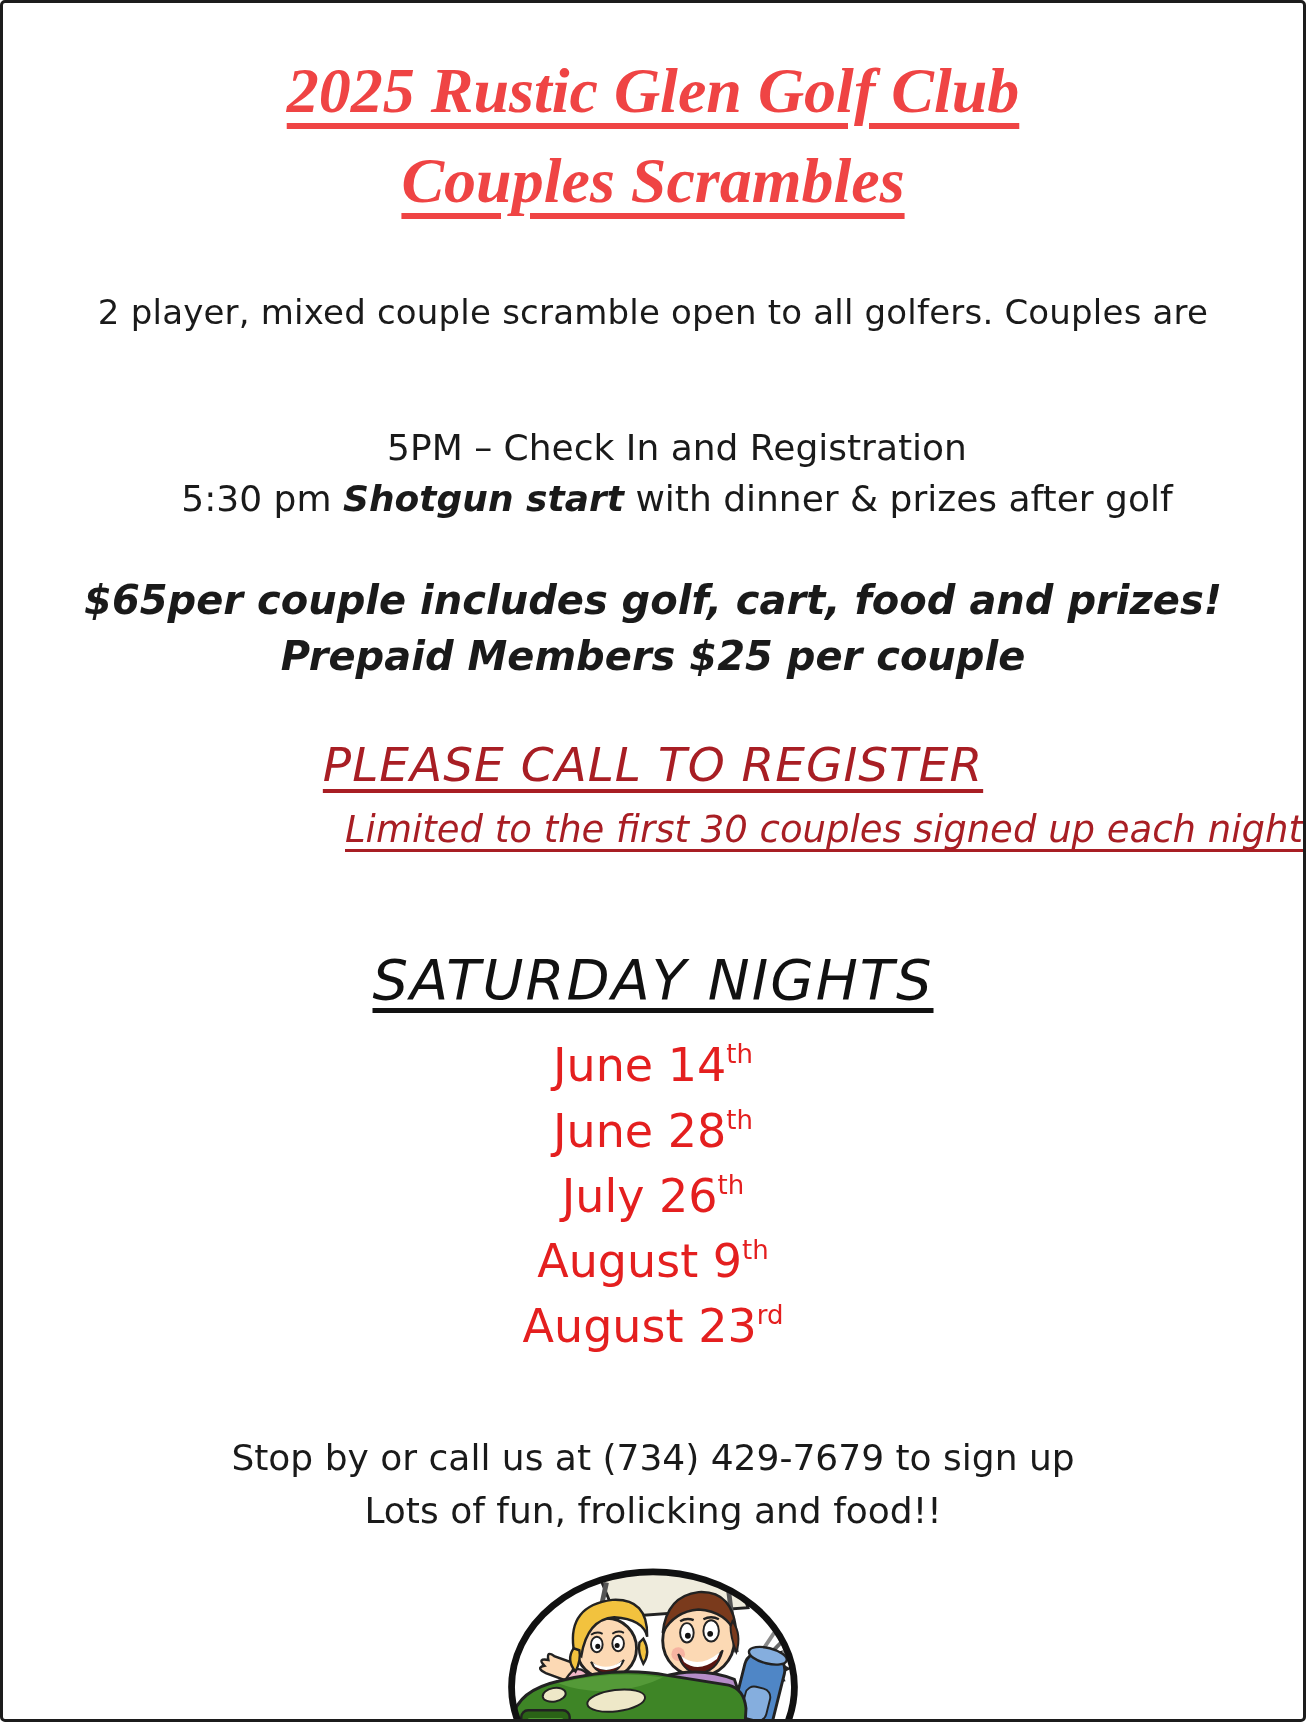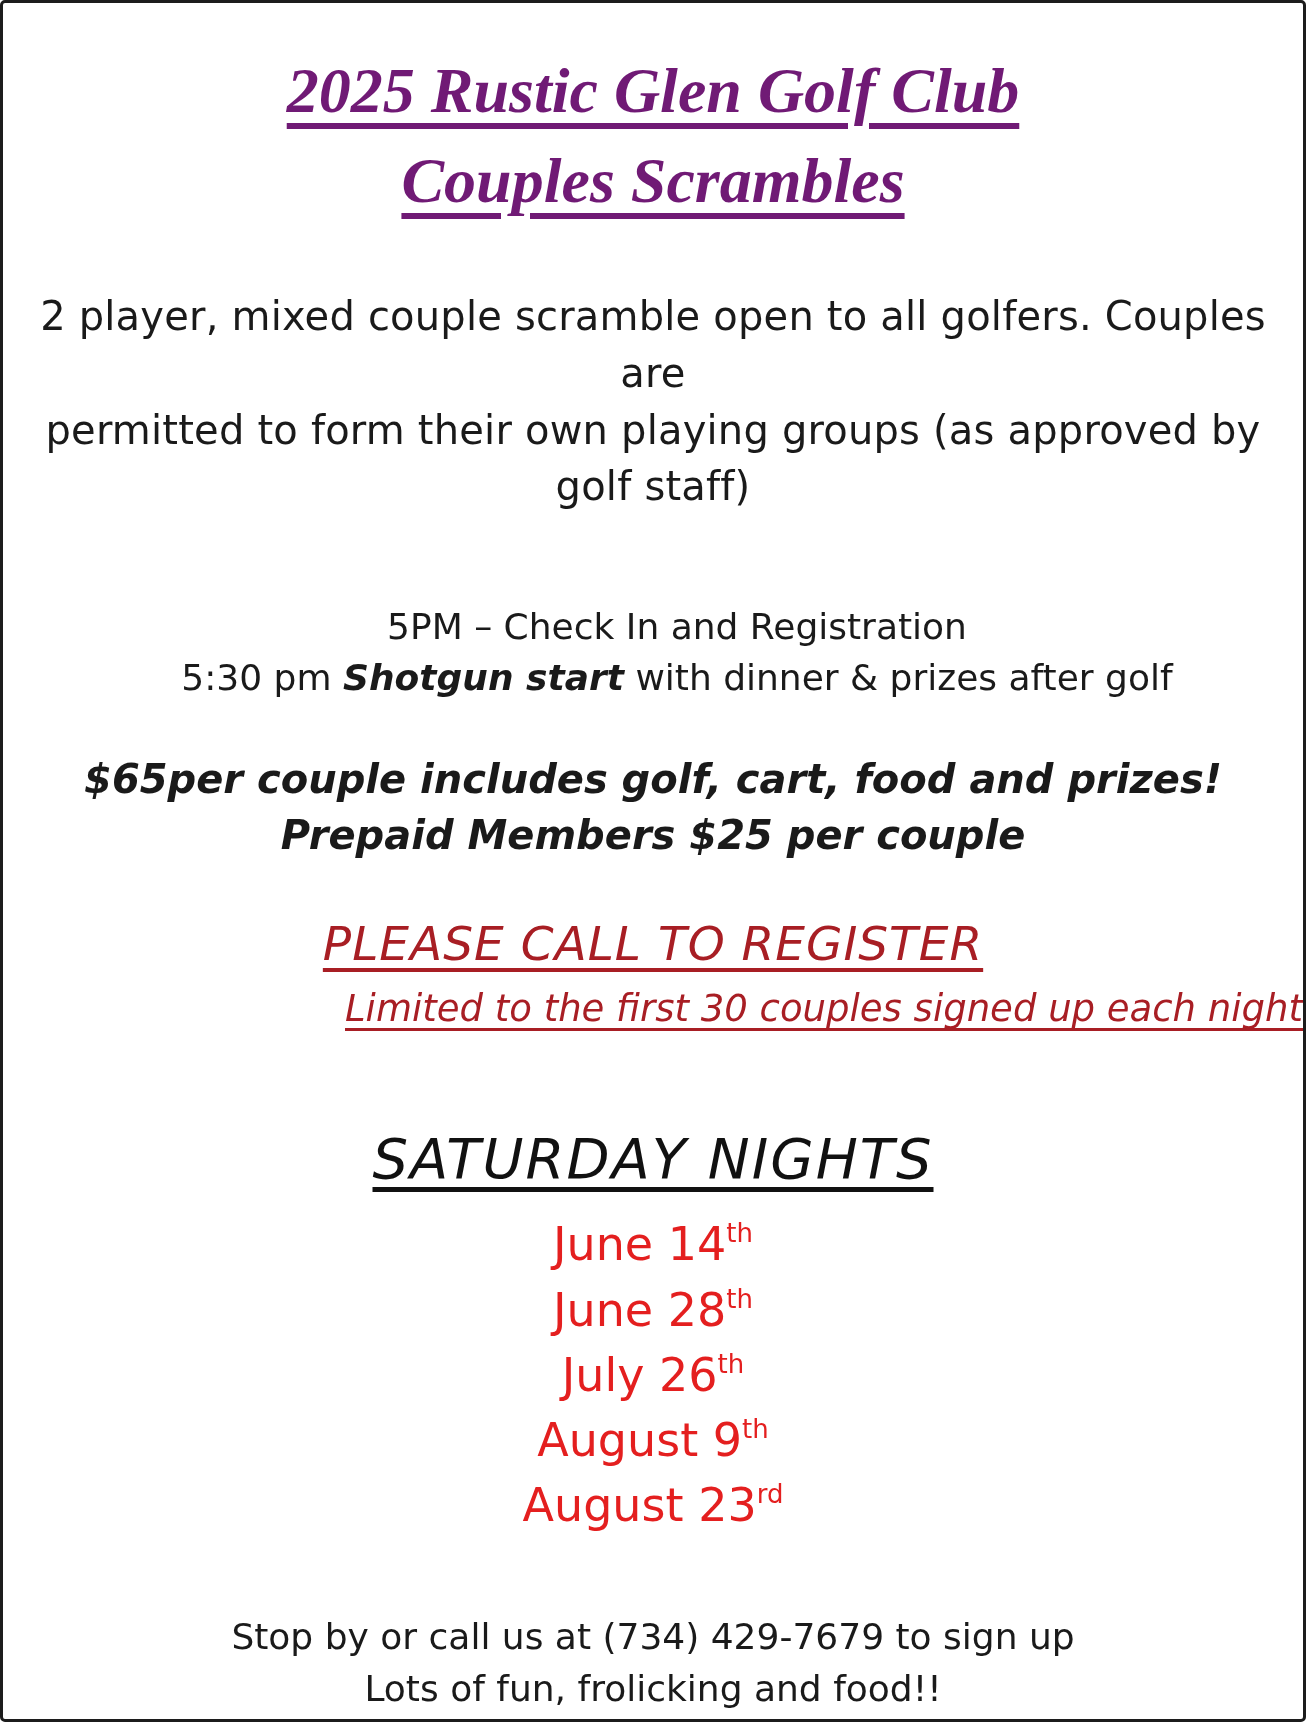--- a/index.html
+++ b/index.html
@@ -17,34 +17,34 @@
     text-align: center;
   }
   
   .title {
     margin-top: 46px;
     font-family: "Liberation Serif", serif;
     font-weight: bold;
     font-style: italic;
     font-size: 64px;
     line-height: 1.32;
-    color: #701a75;
+    color: #ef4444;
   }
   .title .tline {
     display: inline-block;
     text-decoration: underline;
     text-decoration-thickness: 6px;
     text-underline-offset: 11px;
   }
   .title .tline2 { margin-top: 6px; }
 
   
   .intro {
     margin-top: 64px;
-    font-size: 40px;
+    font-size: 34px;
     line-height: 1.42;
     letter-spacing: 0.2px;
   }
 
   
   .schedule {
     margin-top: 86px;
     font-size: 36px;
     line-height: 1.42;
     padding-left: 48px;
@@ -118,21 +118,20 @@
 
 <div class="page">
 
   <div class="title">
     <span class="tline">2025 Rustic Glen Golf Club</span><br>
     <span class="tline tline2">Couples Scrambles</span>
   </div>
 
   <div class="intro">
     <span>2 player, mixed couple scramble open to all golfers.  Couples are</span><br>
-    <span>permitted to form their own playing groups (as approved by golf staff)</span>
   </div>
 
   <div class="schedule">
     <div>5PM – Check In and Registration</div>
     <div><span>5:30 pm </span><span class="emph">Shotgun start</span><span> with dinner &amp; prizes after golf</span></div>
   </div>
 
   <div class="pricing">
     <div>$65per couple includes golf, cart, food and prizes!</div>
     <div>Prepaid Members $25 per couple</div>

